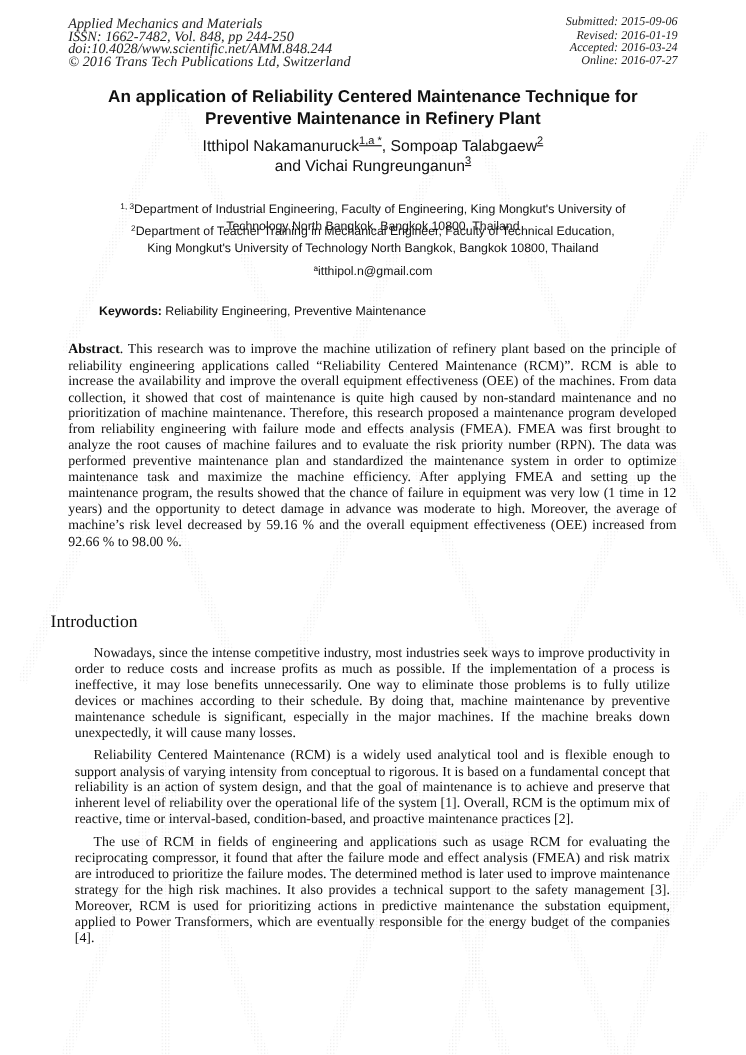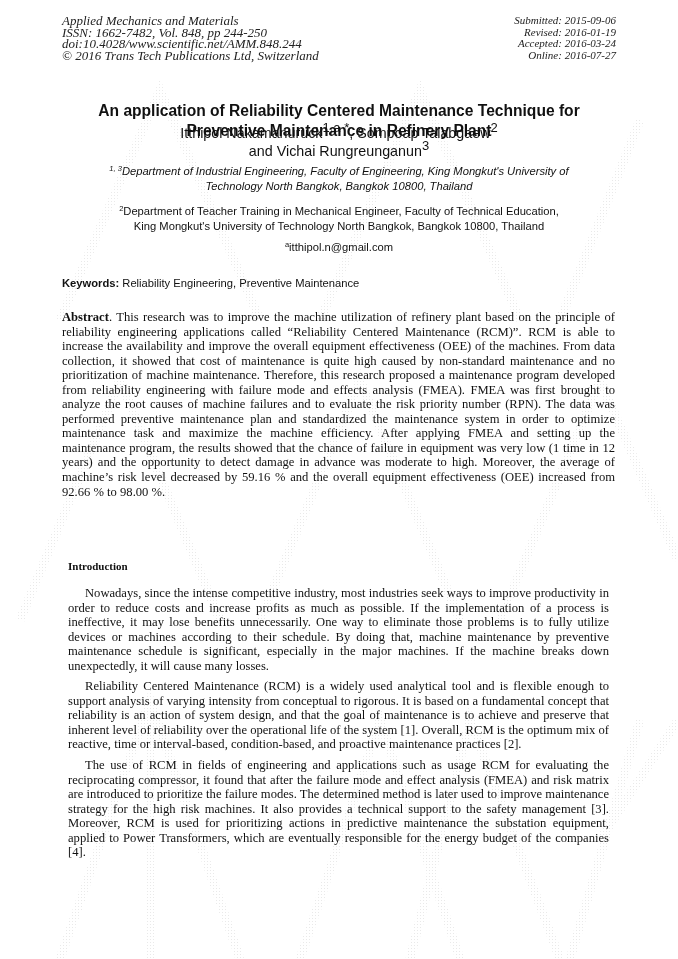--- a/index.html
+++ b/index.html
@@ -17,52 +17,52 @@
     position: absolute; left: 62px; top: 15px;
     font-style: italic; font-size: 13px; line-height: 11.5px; color: #222;
   }
   .hdr-right {
     position: absolute; right: 62px; top: 15px; text-align: right;
     font-style: italic; font-size: 11px; line-height: 11.5px; color: #222;
   }
   .title {
     position: absolute; left: 62px; width: 554px; top: 79px; text-align: center;
     font-family: "Liberation Sans", sans-serif; font-weight: bold;
-    font-size: 15.6px; line-height: 20px; color: #111; margin-top: 22px;
+    font-size: 15.6px; line-height: 20px; color: #111;
   }
   .authors {
     position: absolute; left: 62px; width: 554px; top: 124px; text-align: center;
     font-family: "Liberation Sans", sans-serif;
     font-size: 14.3px; line-height: 18px; color: #111;
   }
-  .authors sup { font-size: 13px; vertical-align: 6px; line-height: 0; }
+  .authors sup { font-size: 10px; vertical-align: 6px; line-height: 0; text-decoration: underline; }
   .affil {
     position: absolute; left: 62px; width: 554px; text-align: center;
     font-family: "Liberation Sans", sans-serif;
     font-size: 11.2px; line-height: 15px; color: #111;
   }
   .affil sup { font-size: 7.5px; vertical-align: 4px; line-height: 0; }
-  .affil1 { top: 164px; font-style: italic; }
+  .affil1 { top: 184px; }
   .affil2 { top: 204px; text-align: center; }
   .email { top: 240px; }
   .keywords {
     position: absolute; left: 62px; top: 276px;
     font-family: "Liberation Sans", sans-serif;
     font-size: 11.2px; line-height: 14px; color: #111;
   }
-  .keywords b { font-weight: bold; }
+  .keywords b { font-weight: bold; margin-left: 28px; }
   .body-text {
     position: absolute; left: 62px; width: 553px;
     font-size: 12.6px; line-height: 14.55px; text-align: justify; color: #111;
   }
   .abstract { top: 310px; }
   .abstract b { font-weight: bold; font-family: Liberation Serif, serif; }
   .intro-heading {
-    position: absolute; left: 68px; top: 559px;
-    font-weight: bold; font-size: 11px; line-height: 14px;
+    position: absolute; left: 46px; top: 559px;
+    font-weight: normal; font-size: 16px; line-height: 14px;
   }
   .intro { top: 580px; }
   .intro p { margin: 6px; text-indent: 17px; }
 </style>
 </head>
 <body>
 
 <svg class="watermark" viewBox="0 0 678 959">
   <defs>
     <pattern id="dots" width="3" height="3" patternUnits="userSpaceOnUse">

